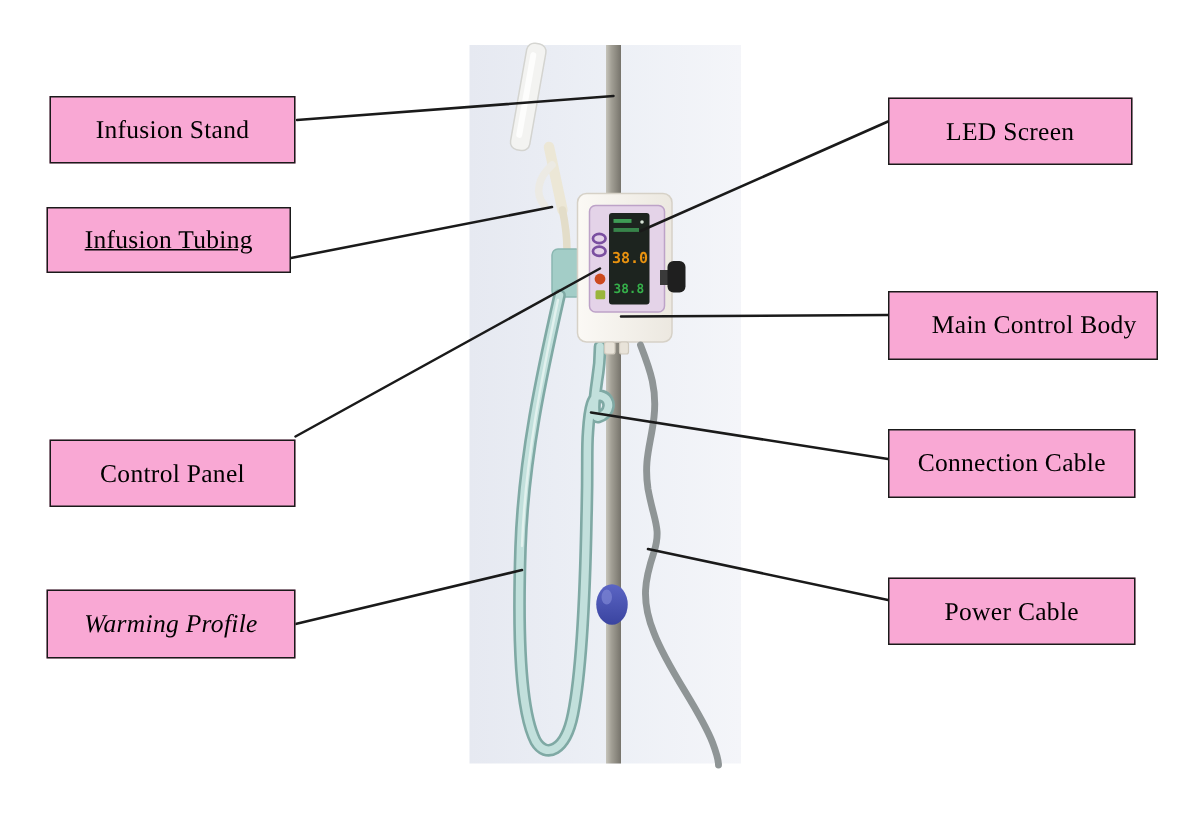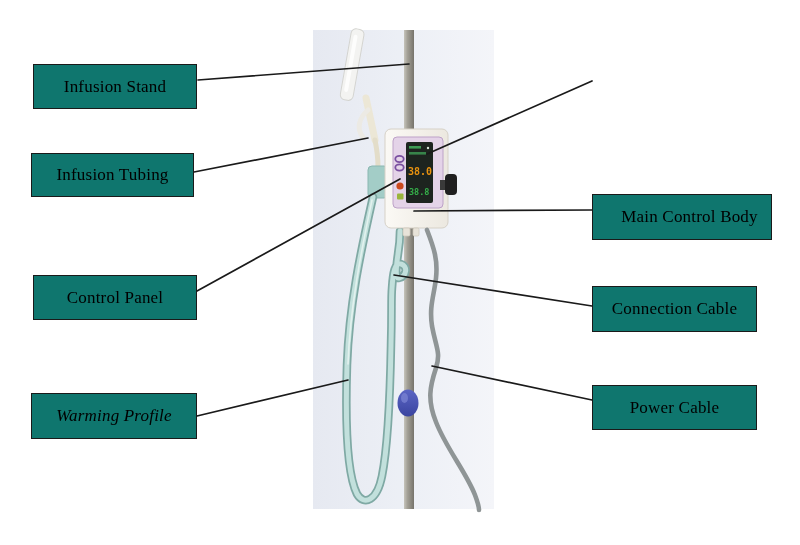--- a/index.html
+++ b/index.html
@@ -2,27 +2,27 @@
 <html><head>
 <meta charset="utf-8">
 <style>
   html,body{margin:0;padding:0;background:#ffffff;}
   #canvas{
     position:relative;width:800px;height:545px;background:#ffffff;overflow:hidden;
     font-family:"Liberation Serif", serif;
   }
   #diagram-svg{position:absolute;left:0;top:0;width:800px;height:545px;}
   .label-box{
-    position:absolute;background:#0f766e;border:1.5px solid #1a1a1a;
+    position:absolute;background:#f9a8d4;border:1.5px solid #1a1a1a;
     display:flex;align-items:center;justify-content:center;
     font-size:17px;color:#000;letter-spacing:.2px;box-sizing:border-box;
   }
   #box-infusion-stand  {left:33px;  top:64px;  width:164px; height:45px;}
-  #box-infusion-tubing {left:31px;  top:153px; width:163px; height:44px;}
-  #box-control-panel   {left:33px;  top:275px; width:164px; height:45px;align-items:center;}
+  #box-infusion-tubing {left:31px;  top:138px; width:163px; height:44px;text-decoration:underline;}
+  #box-control-panel   {left:33px;  top:293px; width:164px; height:45px;align-items:center;}
   #box-warming-profile {left:31px;  top:393px; width:166px; height:46px;font-style:italic;}
   #box-led-screen      {left:592px; top:65px;  width:163px; height:45px;}
   #box-main-control-body{left:592px;top:194px; width:180px; height:46px;padding-left:15px;}
   #box-connection-cable{left:592px; top:286px; width:165px; height:46px;}
   #box-power-cable     {left:592px; top:385px; width:165px; height:45px;}
 </style>
 </head>
 <body>
 
 <div id="canvas">
@@ -125,20 +125,23 @@
   </div>
   <div class="label-box" id="box-infusion-tubing">
     <span>Infusion Tubing</span>
   </div>
   <div class="label-box" id="box-control-panel">
     <span>Control Panel</span>
   </div>
   <div class="label-box" id="box-warming-profile">
     <span>Warming Profile</span>
   </div>
+  <div class="label-box" id="box-led-screen">
+    <span>LED Screen</span>
+  </div>
   <div class="label-box" id="box-main-control-body">
     <span>Main Control Body</span>
   </div>
   <div class="label-box" id="box-power-cable">
     <span>Power Cable</span>
   </div>
   <div class="label-box" id="box-connection-cable">
     <span>Connection Cable</span>
   </div>
 

